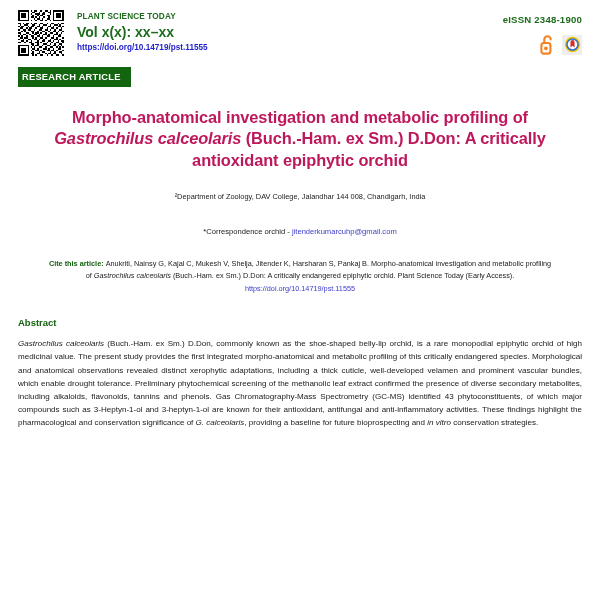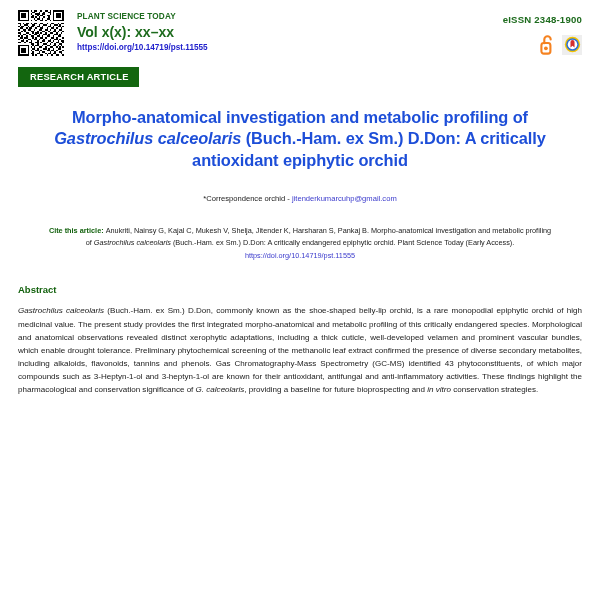--- a/index.html
+++ b/index.html
@@ -90,27 +90,27 @@
   }
 
   
   .article-type {
     display: inline-block;
     background: #13660f;
     color: #ffffff;
     font-weight: bold;
     font-size: 9.3px;
     letter-spacing: 0.25px;
-    padding: 5px 10px 5px 12px;
+    padding: 5px 10px 5px 4px;
     margin-top: 11px;
   }
 
   
   .title {
-    color: #1d4ed8;
+    color: #be185d;
     font-weight: bold;
     font-size: 16.4px;
     line-height: 1.30;
     text-align: center;
     margin: 20px 6px 0 6px;
     letter-spacing: -0.1px;
   }
   .title .ital { font-style: italic; }
 
   
@@ -453,20 +453,21 @@
   <h1 class="title">
     <span>Morpho-anatomical investigation and metabolic profiling of</span><br>
     <span class="ital">Gastrochilus calceolaris</span><span> (Buch.-Ham. ex Sm.) D.Don: A critically</span><br>
     <span>antioxidant epiphytic orchid</span>
   </h1>
 
   
 
   
   <div class="affiliations">
+    <div>²Department of Zoology, DAV College, Jalandhar 144 008, Chandigarh, India</div>
   </div>
 
   
   <div class="correspondence">
     <span>*Correspondence orchid - </span><span class="link">jitenderkumarcuhp@gmail.com</span>
   </div>
 
   
 
   

